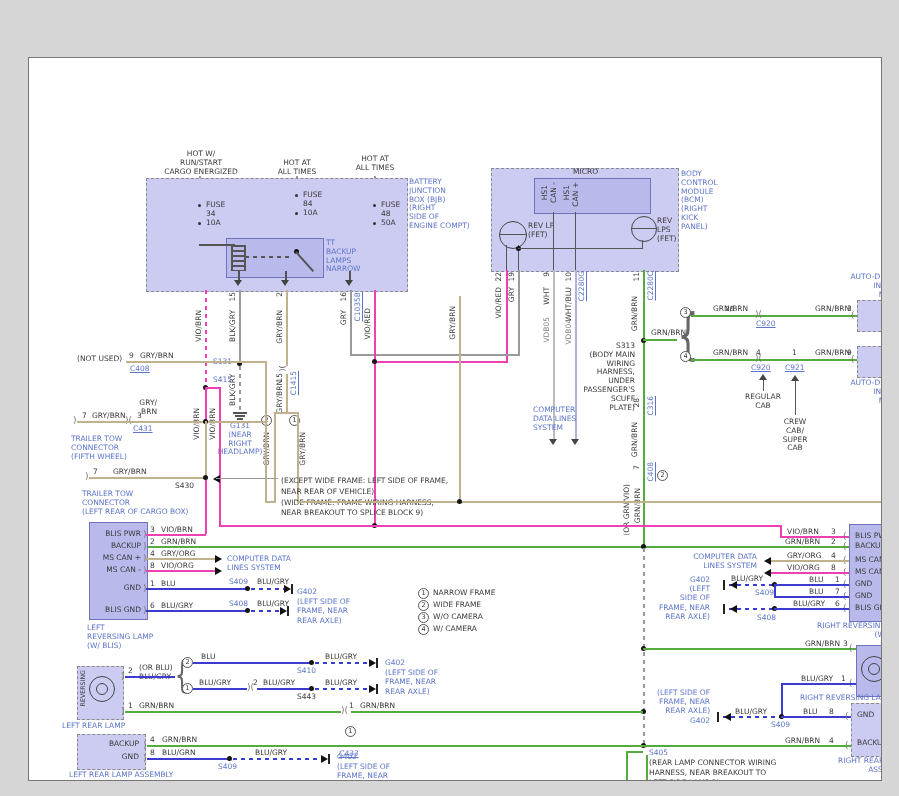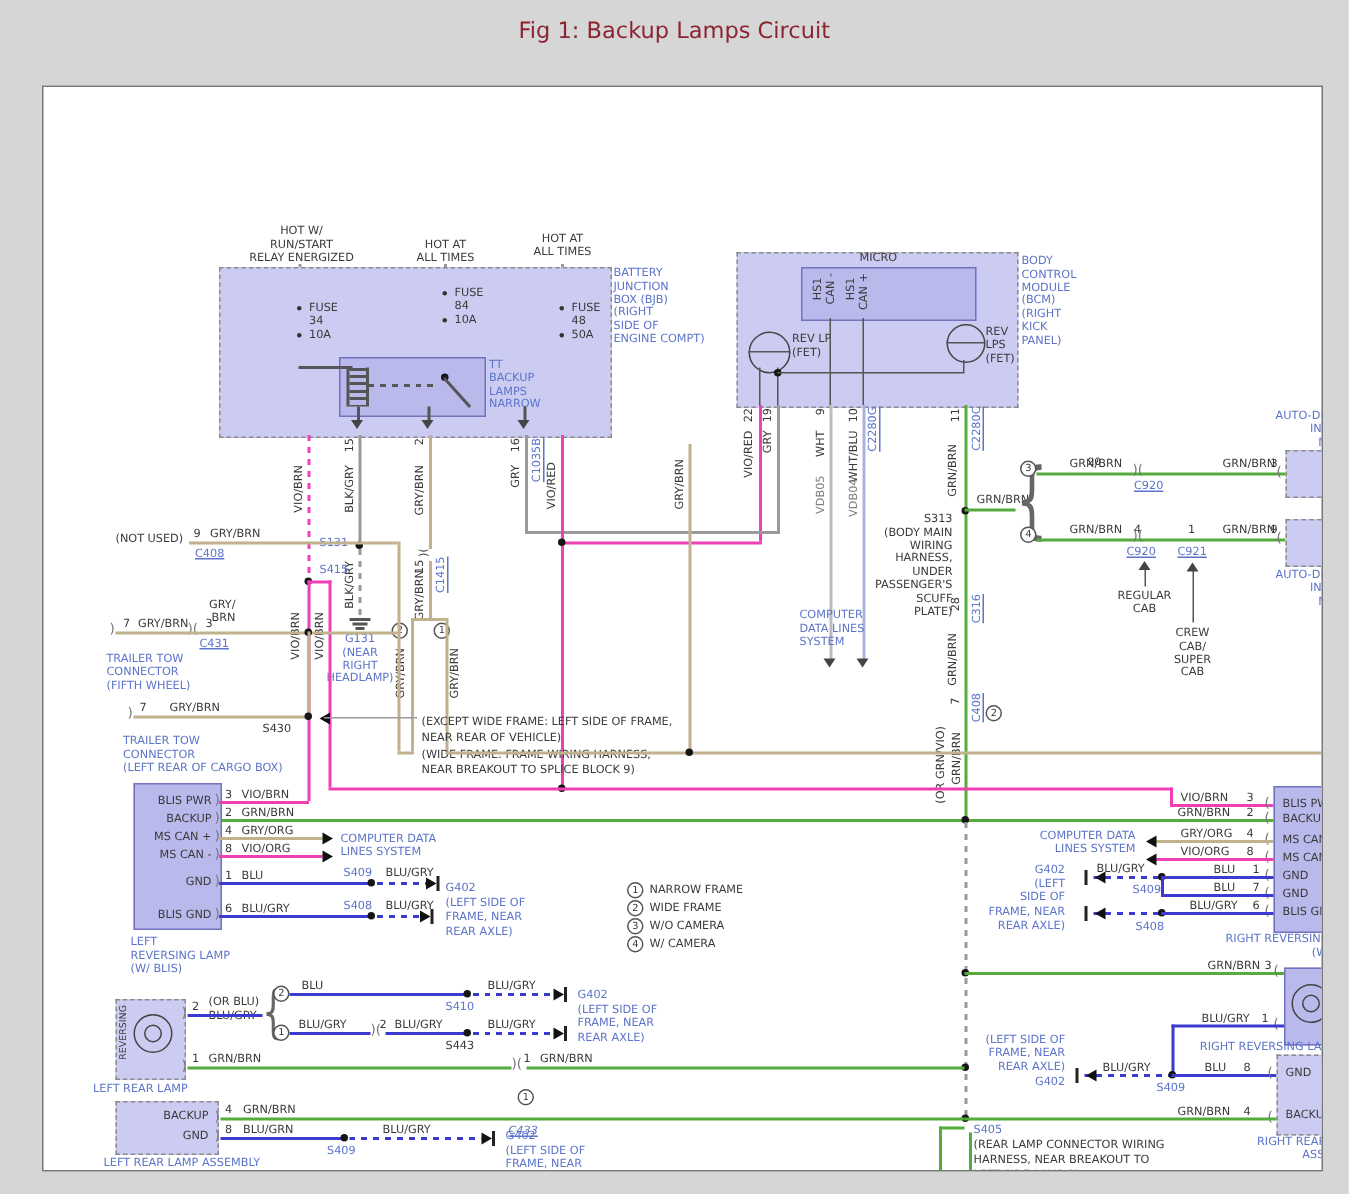--- a/index.html
+++ b/index.html
@@ -43,28 +43,25 @@
   .blade{position:absolute;width:26px;height:2px;background:#555;transform-origin:left center;transform:rotate(48deg);}
   .fet{position:absolute;border:1.5px solid #444;border-radius:50%;background:transparent;}
   .bulb{position:absolute;border:1.5px solid #444;border-radius:50%;background:transparent;}
   .brace{position:absolute;color:#666;transform:scaleX(0.6);}
   .paren{position:absolute;font-size:9px;color:#777;line-height:9px;}
 </style>
 </head>
 <body>
 
 <div id="page">
-  <div id="titlebar">
-    <div id="title">Fig 1: Backup Lamps Circuit</div>
-  </div>
   <div id="frame">
 
     <div class="t c" style="left:127px;top:92px;width:90px;">HOT W/
 RUN/START
-RELAY ENERGIZED</div>
+CARGO ENERGIZED</div>
     <div class="t c" style="left:238px;top:101px;width:60px;">HOT AT
 ALL TIMES</div>
     <div class="t c" style="left:316px;top:97px;width:60px;">HOT AT
 ALL TIMES</div>
     <div class="w v gy" style="left:170px;top:118px;height:70px;"></div>
     <div class="w v gy" style="left:267px;top:118px;height:76px;"></div>
     <div class="w v gy" style="left:345px;top:118px;height:114px;"></div>
 
     <div class="box" style="left:117px;top:120px;width:260px;height:112px;"></div>
     <div class="t b" style="left:380px;top:120px;">BATTERY

